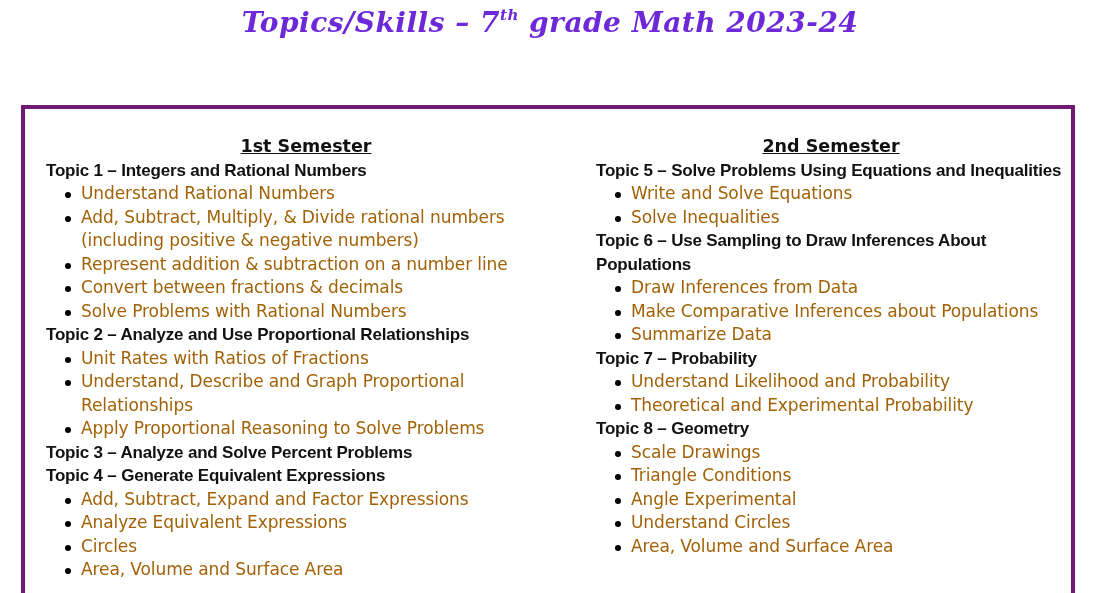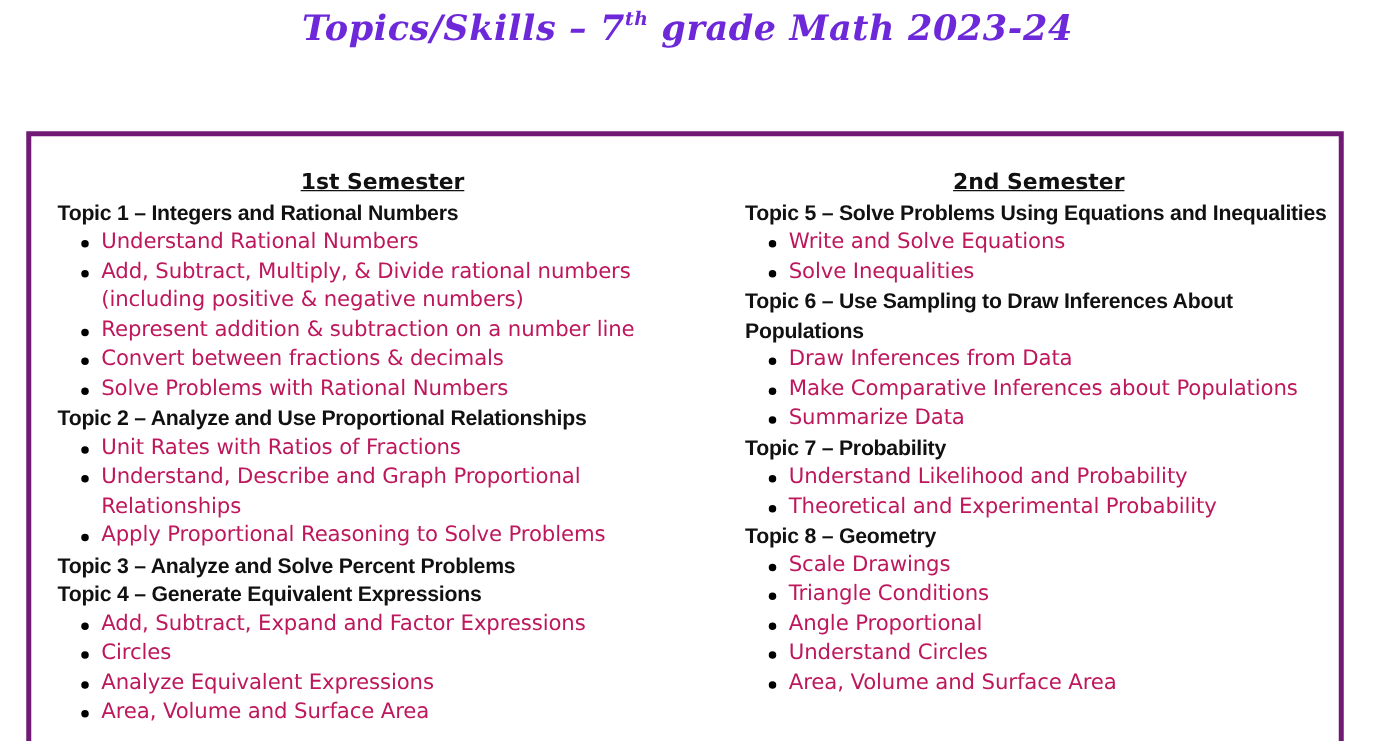--- a/index.html
+++ b/index.html
@@ -21,21 +21,21 @@
       text-align: center; font-weight: bold; text-decoration: underline;
       font-size: 17.5px; line-height: 23.5px; font-family: "DejaVu Sans", sans-serif;
     }
     .topic {
       font-weight: bold; font-size: 17px; line-height: 23.5px;
       font-family: Liberation Sans, sans-serif; letter-spacing: -0.2px;
     }
     ul { margin: 0; padding: 0; list-style: none; }
     li {
       position: relative; padding-left: 35px; font-size: 17px; line-height: 23.5px;
-      font-family: "DejaVu Sans", sans-serif; font-weight: normal; color: #be185d; letter-spacing: -0.1px;
+      font-family: "DejaVu Sans", sans-serif; font-weight: normal; color: #a16207; letter-spacing: -0.1px;
     }
     li .bullet {
       position: absolute; left: 19px; top: 10px; width: 6px; height: 6px; border-radius: 50%; background: #000;
     }
   </style>
 </head>
 <body>
 
 <div class="title"><span>Topics/Skills – 7</span><sup>th</sup><span> grade Math 2023-24</span></div>
 
@@ -58,22 +58,22 @@
       <li><span class="bullet"></span><span>Unit Rates with Ratios of Fractions</span></li>
       <li><span class="bullet"></span><span>Understand, Describe and Graph Proportional Relationships</span></li>
       <li><span class="bullet"></span><span>Apply Proportional Reasoning to Solve Problems</span></li>
     </ul>
 
     <div class="topic">Topic 3 – Analyze and Solve Percent Problems</div>
 
     <div class="topic">Topic 4 – Generate Equivalent Expressions</div>
     <ul>
       <li><span class="bullet"></span><span>Add, Subtract, Expand and Factor Expressions</span></li>
+      <li><span class="bullet"></span><span>Analyze Equivalent Expressions</span></li>
       <li><span class="bullet"></span><span>Circles</span></li>
-      <li><span class="bullet"></span><span>Analyze Equivalent Expressions</span></li>
       <li><span class="bullet"></span><span>Area, Volume and Surface Area</span></li>
     </ul>
   </div>
 
   <div class="col right">
     <div class="sem">2nd Semester</div>
 
     <div class="topic">Topic 5 – Solve Problems Using Equations and Inequalities</div>
     <ul>
       <li><span class="bullet"></span><span>Write and Solve Equations</span></li>
@@ -90,19 +90,19 @@
     <div class="topic">Topic 7 – Probability</div>
     <ul>
       <li><span class="bullet"></span><span>Understand Likelihood and Probability</span></li>
       <li><span class="bullet"></span><span>Theoretical and Experimental Probability</span></li>
     </ul>
 
     <div class="topic">Topic 8 – Geometry</div>
     <ul>
       <li><span class="bullet"></span><span>Scale Drawings</span></li>
       <li><span class="bullet"></span><span>Triangle Conditions</span></li>
-      <li><span class="bullet"></span><span>Angle Proportional</span></li>
+      <li><span class="bullet"></span><span>Angle Experimental</span></li>
       <li><span class="bullet"></span><span>Understand Circles</span></li>
       <li><span class="bullet"></span><span>Area, Volume and Surface Area</span></li>
     </ul>
   </div>
 
 </div>
 
 </body></html>

